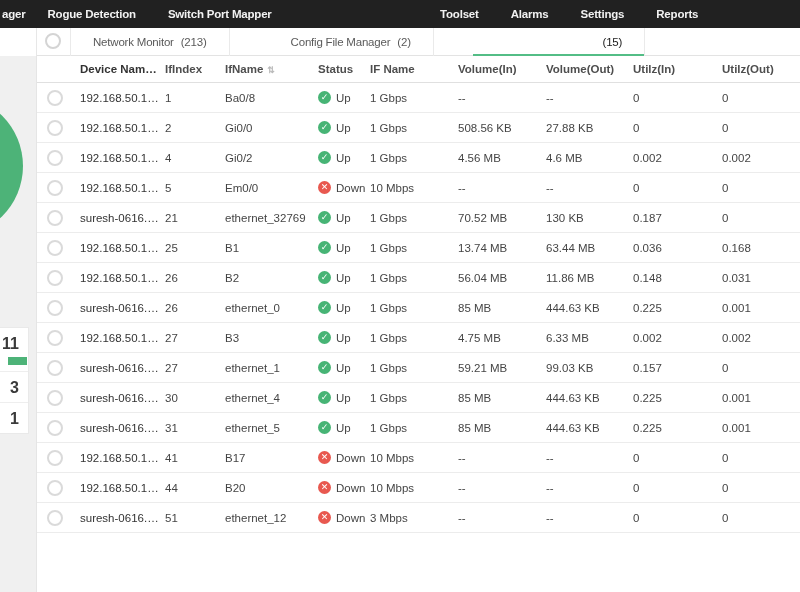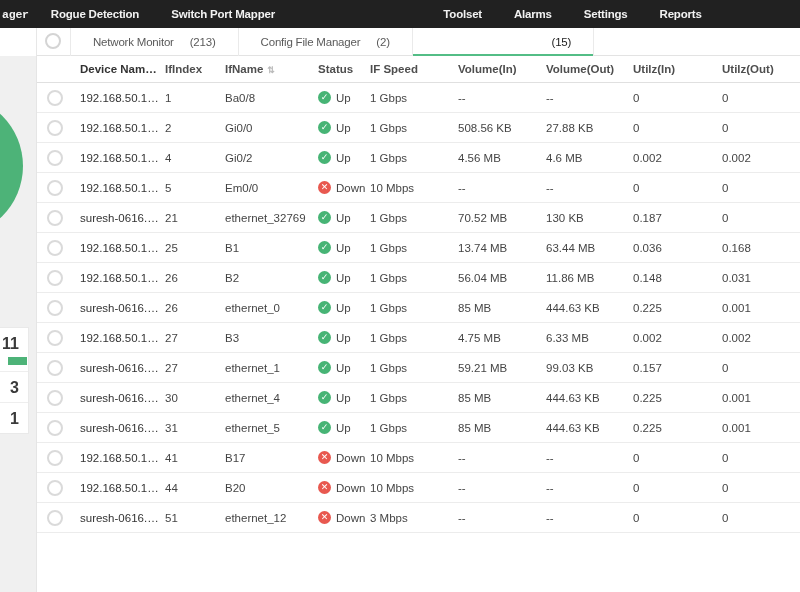--- a/index.html
+++ b/index.html
@@ -6,36 +6,36 @@
   html,body { width:800px; height:592px; overflow:hidden;
     font-family:"Liberation Sans", sans-serif; background:#fff; }
   #app { position:relative; width:800px; height:592px; background:#fff; }
 
   
   .nav { position:absolute; top:0; left:0; width:800px; height:28px;
     background:#212121; display:flex; align-items:stretch; }
   .nav-item { display:flex; align-items:center; padding:0 16px;
     color:#f2f2f2; font-size:11.5px; font-weight:700; letter-spacing:-0.2px;
     white-space:nowrap; cursor:pointer; }
-  .nav-item.partial { padding:0 6px 0 2px;font-family:Liberation Mono, monospace; }
+  .nav-item.partial { padding:0 6px 0 2px; }
   .nav-item.active { background:#4db578; color:#fff; padding:12px 22px;margin-top:33px; }
 
   
   .tabbar { position:absolute; top:28px; left:0; width:800px; height:28px;
     background:#fff; border-bottom:1px solid #e3e3e3; }
   .tab-gutter { position:absolute; left:0; top:0; width:37px; height:28px;
     border-right:1px solid #e7e7e7; background:#fff; }
   .select-all { position:absolute; left:45px; top:5px; width:16px; height:16px;
     border:2px solid #d4d4d4; border-radius:50%; background:#fff; cursor:pointer; }
-  .tabs { position:absolute; left:70px; top:0; height:28px; display:flex; }
+  .tabs { position:absolute; left:70px; top:0; height:28px; display:flex;gap:39px; }
   .tab { display:flex; align-items:center; padding:0 22px; font-size:11.5px;
     color:#5a5a5a; border-right:1px solid #eaeaea; cursor:pointer;
     white-space:nowrap; position:relative; letter-spacing:-0.2px; }
   .tab:first-child { border-left:1px solid #eaeaea; }
-  .tab .count { margin-left:16px; }
+  .tab .count { margin-left:7px; }
   .tab.active { color:#222; }
   .tab.active .tname { font-weight:700;margin-top:32px; }
   .tab.active::after { content:""; position:absolute; left:0; right:0;
     bottom:-1px; height:3px; background:#53bd86; }
 
   
   .leftrail { position:absolute; left:0; top:56px; width:37px; height:536px;
     background:#f0f0f0; border-right:1px solid #e5e5e5; overflow:hidden; }
   .pie { position:absolute; left:-119px; top:39px; width:142px; height:142px;
     border-radius:50%; background:#4db378; cursor:pointer; }
@@ -121,21 +121,21 @@
       </div>
   </div>
 
   <div class="table" id="table">
       <div class="trow head">
         <div class="cell c-radio"></div>
         <div class="cell c-device"><span>Device Name/IP</span></div>
         <div class="cell c-ifindex"><span>IfIndex</span></div>
         <div class="cell c-ifname"><span>IfName</span><span class="sort-icon">⇅</span></div>
         <div class="cell c-status"><span>Status</span></div>
-        <div class="cell c-speed"><span>IF Speed</span></div>
+        <div class="cell c-speed"><span>IF Name</span></div>
         <div class="cell c-vin"><span>Volume(In)</span></div>
         <div class="cell c-vout"><span>Volume(Out)</span></div>
         <div class="cell c-uin"><span>Utilz(In)</span></div>
         <div class="cell c-uout"><span>Utilz(Out)</span></div>
       </div>
       <div class="trow">
         <div class="cell c-radio">
           <span class="row-radio"></span>
         </div>
         <div class="cell c-device"><span>192.168.50.140</span></div>

